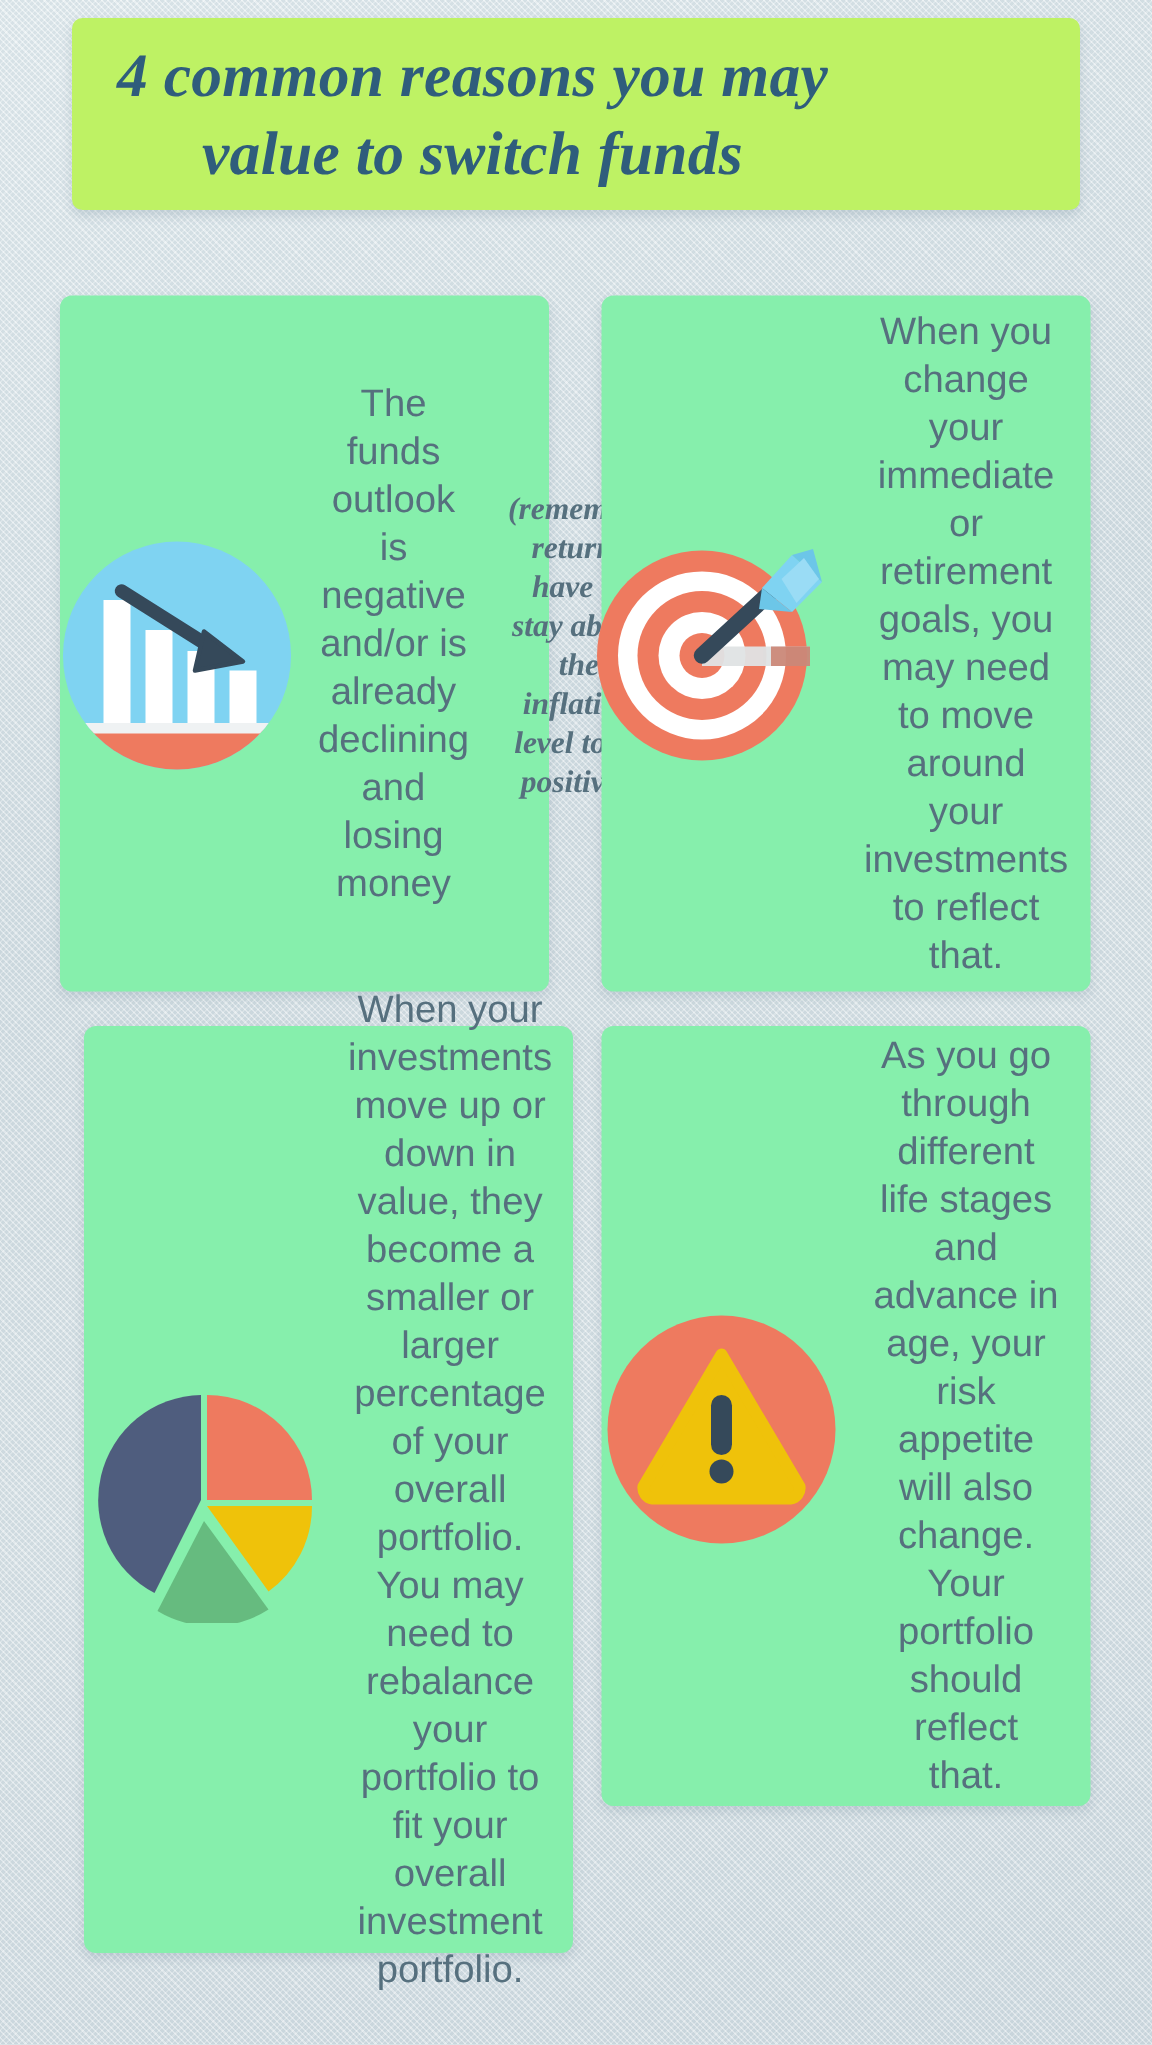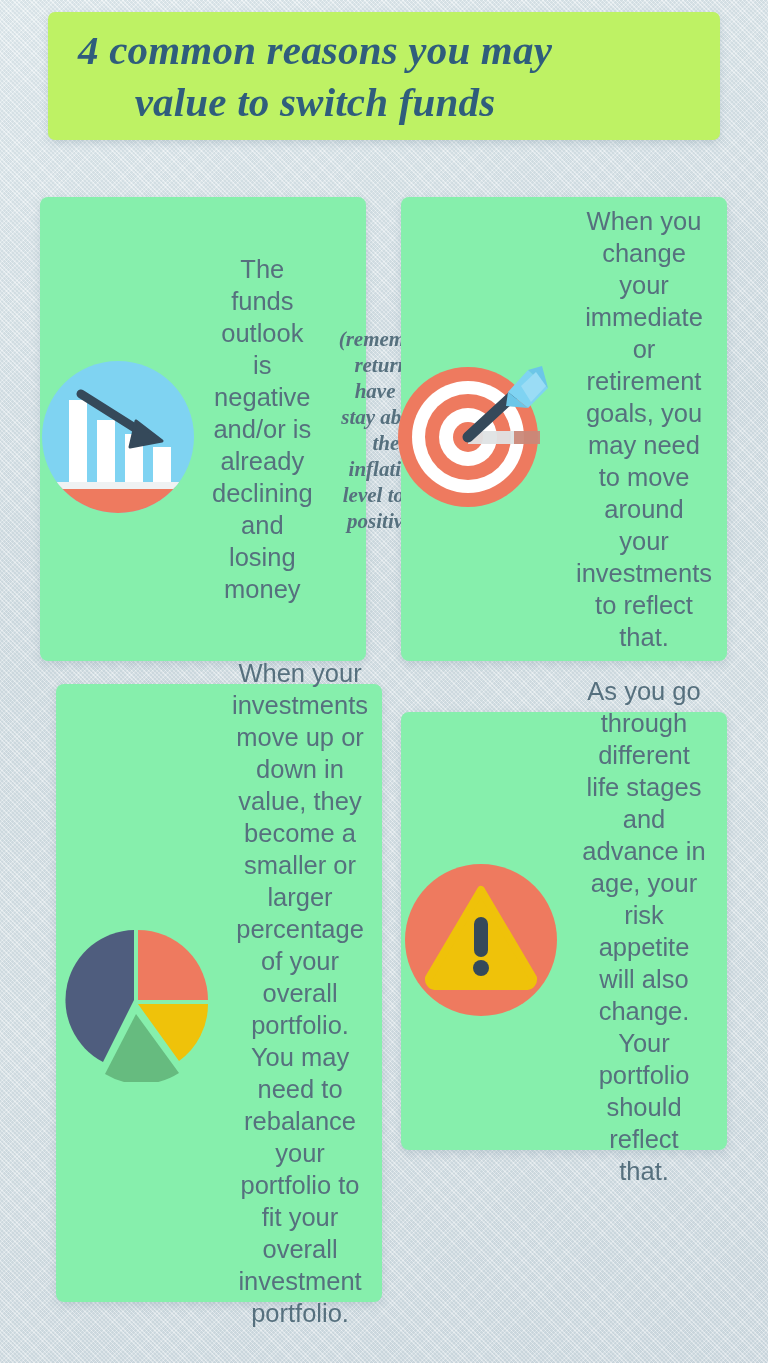--- a/index.html
+++ b/index.html
@@ -63,21 +63,21 @@
     background: #86efac;
     border-radius: 8px;
     box-shadow: 0 3px 8px rgba(110,135,150,0.24);
     display: flex;
     flex-direction: row;
     align-items: center;
   }
   .card-1 { left: 40px;  top: 197px;  width: 326px; height: 464px; }
   .card-2 { left: 401px; top: 197px;  width: 326px; height: 464px; justify-content: center; }
   .card-3 { left: 56px;  top: 684px;  width: 326px; height: 618px; }
-  .card-4 { left: 401px; top: 684px;  width: 326px; height: 438px; margin-top: 28px; }
+  .card-4 { left: 401px; top: 684px;  width: 326px; height: 520px; }
 
   .icon-wrap {
     width: 160px;
     height: 160px;
     margin-top: 22px;
     margin-bottom: 6px;
     display: flex;
     align-items: center;
     justify-content: center;
   }

